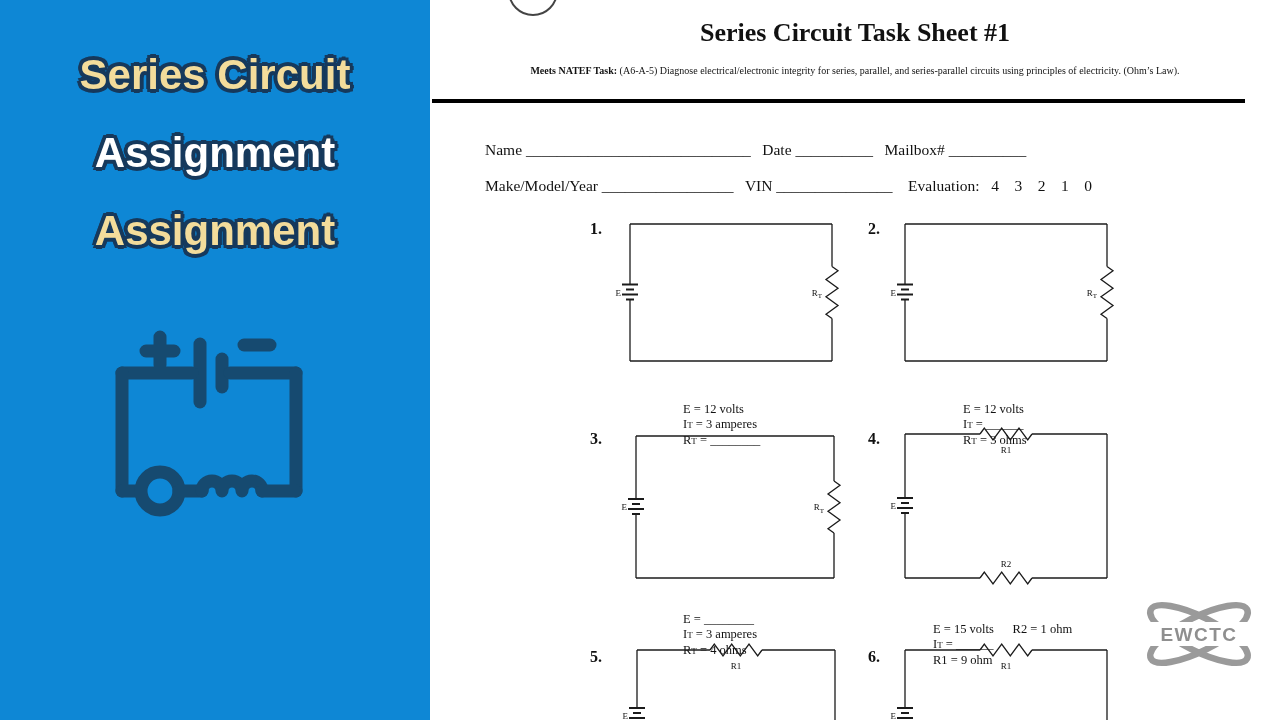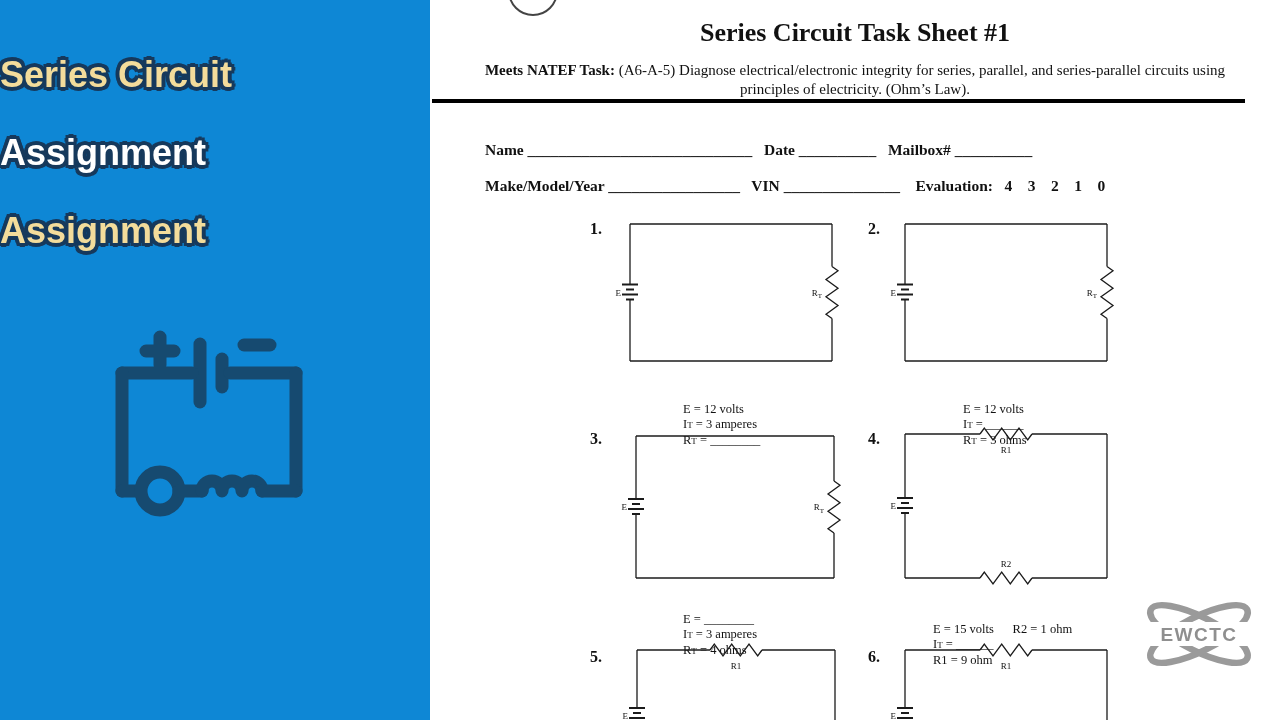--- a/index.html
+++ b/index.html
@@ -1,30 +1,30 @@
 <!DOCTYPE html>
 <html><head>
 <meta charset="utf-8">
 <style>
   html,body{margin:0;padding:0;background:#fff;}
   #canvas{position:relative;width:1280px;height:720px;background:#ffffff;overflow:hidden;font-family:"Liberation Serif",serif;color:#111;}
   
   #left{position:absolute;left:0;top:0;width:430px;height:720px;}
   .titlewrap{position:absolute;left:0;top:36px;width:430px;}
-  .tline{font-family:"Liberation Sans",sans-serif;font-weight:bold;font-size:36px;line-height:78px;text-align:left;
+  .tline{font-family:"Liberation Sans",sans-serif;font-weight:bold;font-size:42px;line-height:78px;text-align:center;
     text-shadow:-3px -3px 0 #16395c,3px -3px 0 #16395c,-3px 3px 0 #16395c,3px 3px 0 #16395c,
                  0 -4px 0 #16395c,0 4px 0 #16395c,-4px 0 0 #16395c,4px 0 0 #16395c;}
   #icon{position:absolute;left:112px;top:328px;}
   
   #doc{position:absolute;left:430px;top:0;width:826px;height:720px;background:#fff;}
   #doctitle{position:absolute;left:0;top:18px;width:850px;text-align:center;font-size:26px;font-weight:bold;}
-  #natef{position:absolute;left:30px;top:61px;width:790px;text-align:center;font-size:15px;line-height:19px;}
+  #natef{position:absolute;left:30px;top:61px;width:790px;text-align:center;font-size:10px;line-height:19px;}
   .b{font-weight:bold;}
   #rule{position:absolute;left:2px;top:99px;width:813px;height:4px;background:#000;}
-  .formline{position:absolute;left:55px;font-weight:bold;font-size:15.5px;white-space:pre;}
+  .formline{position:absolute;left:55px;font-weight:normal;font-size:15.5px;white-space:pre;}
   #fl1{top:141px;} #fl2{top:177px;}
   .pnum{position:absolute;font-weight:bold;font-size:16px;}
   .circ{position:absolute;}
   .circ line,.circ path{stroke:#1b1b1b;fill:none;}
   .circ text{font-family:"Liberation Serif",serif;font-size:9px;fill:#111;stroke:none;}
   .vals{position:absolute;font-size:12.5px;line-height:15px;margin-top:36px;}
   .vline{white-space:pre;}
   .subT{font-size:9px;}
   #toplogo{position:absolute;left:68px;top:0;}
   #ewctc{position:absolute;left:710px;top:583px;}

